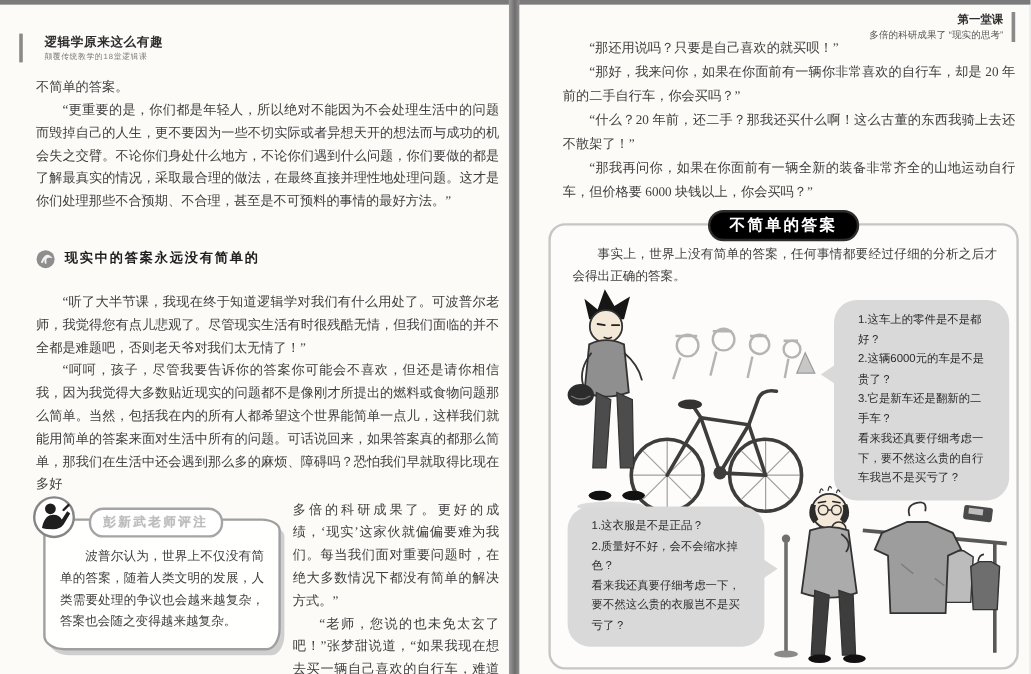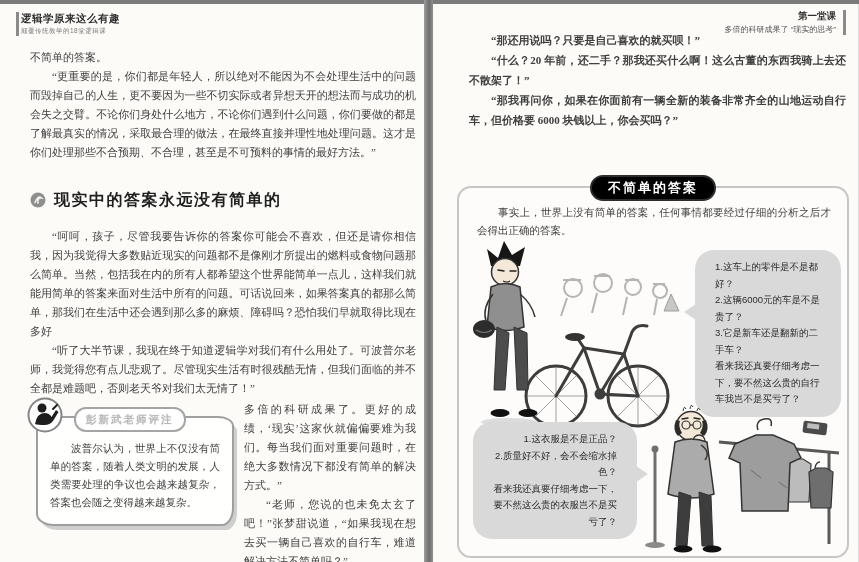--- a/index.html
+++ b/index.html
@@ -7,75 +7,75 @@
   #stage { position:relative; width:859px; height:562px; background:#fff; overflow:hidden;
            font-family:"Liberation Serif", serif; }
   .top-strip { position:absolute; top:0; left:0; width:859px; height:4px; background:#7b7b7b; }
   .gutter { position:absolute; top:0; left:424px; width:9px; height:562px;
             background:linear-gradient(to right,#9d9d9d,#6e6e6e 55%,#909090); }
   .page { position:absolute; top:4px; background:#fcfbf8; }
   .page-left  { left:0;   width:424px; height:558px; }
   .page-right { left:433px; width:426px; height:558px; border-right:1px solid #dedede; }
 
   
-  .lp-header { margin:8px 0 0 16px; border-left:3px solid #8a8a8a; padding-left:2px;
-               font-family:Liberation Sans, sans-serif; }
+  .lp-header { margin:24px 0 0 16px; border-left:3px solid #8a8a8a; padding-left:18px;
+               font-family:Liberation Mono, monospace; }
   .lp-title { font-size:10.5px; font-weight:bold; color:#2e2e2e; letter-spacing:0.5px; }
   .lp-sub   { font-size:6.5px; color:#7a7a7a; margin-top:1px; letter-spacing:0.5px; }
   .rp-header { position:absolute; top:6px; right:12px; text-align:right;
                border-right:3px solid #8a8a8a; padding-right:7px;
                font-family:"Liberation Sans", sans-serif; }
   .rp-title { font-size:9.5px; font-weight:bold; color:#2e2e2e; }
   .rp-sub   { font-size:8px; color:#555; margin-top:1px; }
 
   
   .lp-body { margin:12px 8px 0 30px; font-size:11px; line-height:19px; color:#3e3e3e;
              text-align:justify; }
   .lp-body p { margin:0; }
   .indent { text-indent:2em; }
   .section-head { display:flex; align-items:center; gap:8px; margin:28px 0 18px 0; }
-  .section-title { font-family:"Liberation Sans", sans-serif; font-size:16px; font-weight:bold;
+  .section-title { font-family:"Liberation Sans", sans-serif; font-size:11px; font-weight:bold;
                    color:#1f1f1f; letter-spacing:1.5px; }
 
   .wrap-row { display:flex; gap:10px; margin-top:2px; align-items:flex-start; }
   .wrap-col { flex:1; }
   .note-box { flex:0 0 198px; position:relative; margin-top:16px; margin-left:6px;
               background:#fffffe; border:2px solid #9f9f9f;
               border-radius:10px 16px 12px 18px / 14px 10px 18px 12px;
               box-shadow:4px 5px 0 -1px #cfcfcf; padding:22px 12px 12px; min-height:96px; }
   .note-tab { position:absolute; top:-11px; left:36px; background:#fff; border:2px solid #a5a5a5;
               border-radius:12px; padding:1px 10px; font-family:"Liberation Sans", sans-serif;
               font-size:10.5px; font-weight:bold; color:#bcbcbc; letter-spacing:2px;
               white-space:nowrap; text-shadow:0 0 1px #d8d8d8; }
   .note-icon { position:absolute; top:-22px; left:-12px; width:38px; height:38px; }
   .note-body { font-size:10.5px; line-height:18px; color:#3e3e3e; text-indent:2em;
                text-align:justify; }
 
   
   .rp-body { margin:26px 12px 0 36px; font-size:11px; line-height:20px; color:#3e3e3e;
-             text-align:justify;font-weight:bold; }
+             text-align:justify; }
   .rp-body p { margin:0; }
 
   
   .answer-box { position:absolute; left:24px; top:182px; width:392px; height:372px;
                 border:2px solid #c6c6c6; border-radius:14px; background:#fdfcfa; }
   .answer-badge { position:absolute; top:-13px; left:50%; transform:translateX(-50%);
                   background:#000000; border:2px solid #2d2d2d; color:#fff;
                   font-family:"Liberation Sans", sans-serif; font-weight:bold; font-size:13px;
                   letter-spacing:2px; padding:2px 16px; border-radius:14px; white-space:nowrap; }
   .answer-intro { margin:16px 16px 0 18px; font-size:10.5px; line-height:18px; text-indent:2em;
                   text-align:justify; color:#3e3e3e; }
   .bubble { position:absolute; background:#d9d9d9; border-radius:19px; padding:9px 20px;
             font-family:"Liberation Sans", sans-serif; font-size:9.5px; line-height:16.5px;
             color:#2b2b2b; white-space:pre-line; text-align:left; }
   .bubble-bike { left:236px; top:62px; width:146px; }
   .bubble-bike::after { content:""; position:absolute; left:-11px; top:54px;
             border-top:8px solid transparent; border-bottom:8px solid transparent;
             border-right:12px solid #d9d9d9; }
-  .bubble-clothes { left:14px; top:234px; width:164px;text-align:right; }
+  .bubble-clothes { left:14px; top:234px; width:164px; }
   .bubble-clothes::after { content:""; position:absolute; right:-11px; top:44px;
             border-top:8px solid transparent; border-bottom:8px solid transparent;
             border-left:12px solid #d9d9d9; }
   .illus-bike    { position:absolute; left:8px;   top:48px; }
   .illus-clothes { position:absolute; left:180px; top:198px; }
 </style>
 </head>
 <body>
 
 <div id="stage">
@@ -93,22 +93,22 @@
       <p class="indent">“更重要的是，你们都是年轻人，所以绝对不能因为不会处理生活中的问题而毁掉自己的人生，更不要因为一些不切实际或者异想天开的想法而与成功的机会失之交臂。不论你们身处什么地方，不论你们遇到什么问题，你们要做的都是了解最真实的情况，采取最合理的做法，在最终直接并理性地处理问题。这才是你们处理那些不合预期、不合理，甚至是不可预料的事情的最好方法。”</p>
 
       <div class="section-head">
         <svg width="16" height="16" viewBox="0 0 16 16">
           <circle cx="8" cy="8" r="7.5" fill="#8e8e8e"></circle>
           <path d="M5 10.5 q3 -7.5 6.5 -4.5 q-4.5 -0.5 -3.5 5" stroke="#f2f2f2" stroke-width="1.6" fill="none" stroke-linecap="round"></path>
         </svg>
         <span class="section-title">现实中的答案永远没有简单的</span>
       </div>
 
+      <p class="indent">“听了大半节课，我现在终于知道逻辑学对我们有什么用处了。可波普尔老师，我觉得您有点儿悲观了。尽管现实生活有时很残酷无情，但我们面临的并不全都是难题吧，否则老天爷对我们太无情了！”</p>
       <p class="indent">“呵呵，孩子，尽管我要告诉你的答案你可能会不喜欢，但还是请你相信我，因为我觉得大多数贴近现实的问题都不是像刚才所提出的燃料或食物问题那么简单。当然，包括我在内的所有人都希望这个世界能简单一点儿，这样我们就能用简单的答案来面对生活中所有的问题。可话说回来，如果答案真的都那么简单，那我们在生活中还会遇到那么多的麻烦、障碍吗？恐怕我们早就取得比现在多好</p>
-      <p class="indent">“听了大半节课，我现在终于知道逻辑学对我们有什么用处了。可波普尔老师，我觉得您有点儿悲观了。尽管现实生活有时很残酷无情，但我们面临的并不全都是难题吧，否则老天爷对我们太无情了！”</p>
 
       <div class="wrap-row">
         <div class="note-box">
           <svg class="note-icon" viewBox="0 0 38 38">
             <circle cx="19" cy="19" r="16.5" fill="#fff" stroke="#858585" stroke-width="2"></circle>
             <circle cx="16" cy="12" r="4.5" fill="#1e1e1e"></circle>
             <path d="M9 28 q2 -11 9.5 -11 q5 0 7 4 l4.5 -7 2.5 2 -5.5 9 q-3 4 -8.5 4 q-7 0 -9.5 -1 z" fill="#1e1e1e"></path>
             <path d="M27 13 l4 -4" stroke="#1e1e1e" stroke-width="2" stroke-linecap="round"></path>
           </svg>
           <div class="note-tab">彭新武老师评注</div>
@@ -124,20 +124,21 @@
   </div>
 
   <div class="page page-right">
     <div class="rp-header">
       <div class="rp-title">第一堂课</div>
       <div class="rp-sub">多倍的科研成果了 “现实的思考”</div>
     </div>
 
     <div class="rp-body">
       <p class="indent">“那还用说吗？只要是自己喜欢的就买呗！”</p>
+      <p class="indent">“那好，我来问你，如果在你面前有一辆你非常喜欢的自行车，却是 20 年前的二手自行车，你会买吗？”</p>
       <p class="indent">“什么？20 年前，还二手？那我还买什么啊！这么古董的东西我骑上去还不散架了！”</p>
       <p class="indent">“那我再问你，如果在你面前有一辆全新的装备非常齐全的山地运动自行车，但价格要 6000 块钱以上，你会买吗？”</p>
     </div>
 
     <div class="answer-box">
       <div class="answer-badge">不简单的答案</div>
       <div class="answer-intro">事实上，世界上没有简单的答案，任何事情都要经过仔细的分析之后才会得出正确的答案。</div>
 
       <svg class="illus-bike" width="225" height="215" viewBox="0 0 225 215">
         <ellipse cx="42" cy="186" rx="28" ry="4" fill="#dcdcdc"></ellipse>

